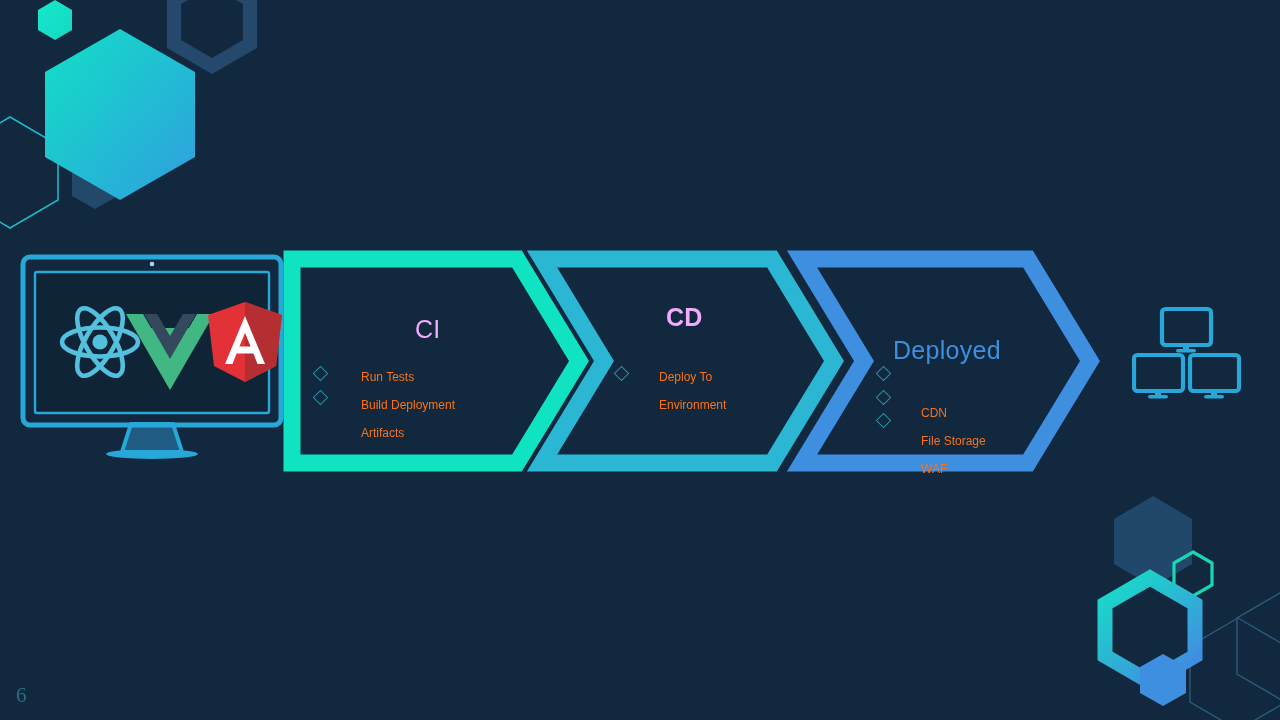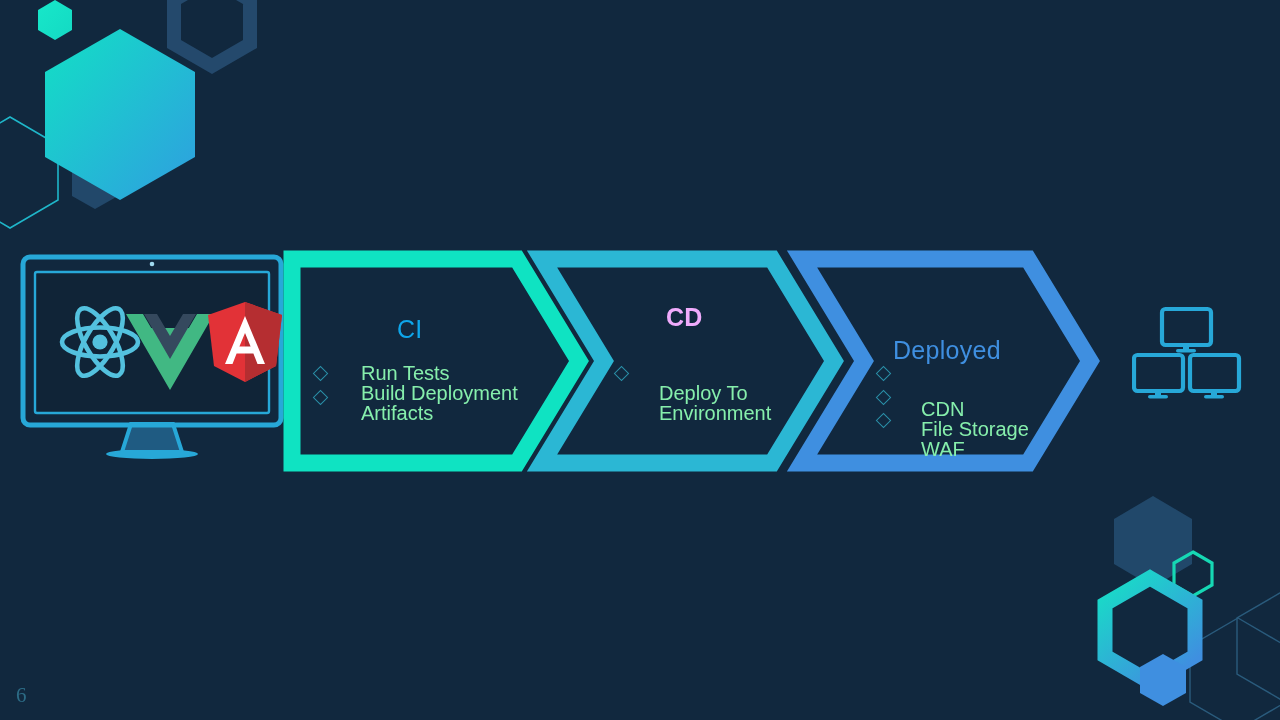--- a/index.html
+++ b/index.html
@@ -35,23 +35,23 @@
     pointer-events: none;
   }
   .stage-title {
     font-size: 25px;
     font-weight: 400;
     letter-spacing: 0.3px;
     line-height: 1;
     white-space: nowrap;
   }
   .stage-items {
-    font-size: 20px;
-    line-height: 20px;
-    color: #86efac;
+    font-size: 12px;
+    line-height: 28px;
+    color: #f97316;
     white-space: pre-line;
   }
   .bullets {
     position: absolute;
     display: flex;
     flex-direction: column;
   }
   .diamond {
     width: 9px;
     height: 9px;
@@ -157,36 +157,36 @@
   <svg id="pipeline" viewBox="0 0 1100 226">
 
     <path d="M802 11 L1028 11 L1090 113 L1028 215 L802 215 L864 113 Z" fill="none" stroke="#3f8fe0" stroke-width="17"></path>
 
     <path d="M542 11 L772 11 L834 113 L772 215 L542 215 L604 113 Z" fill="#11283e" stroke="#2bb7d4" stroke-width="17"></path>
 
     <path d="M292 11 L517 11 L579 113 L517 215 L292 215 Z" fill="#11283e" stroke="#0fe3c2" stroke-width="17"></path>
   </svg>
 
   <div class="stage-text" style="left:292px; top:250px; width:250px;">
-    <div class="stage-title" style="color:#0ea5e9; position:absolute; left:105px; top:67px;">CI</div>
+    <div class="stage-title" style="color:#f0abfc; position:absolute; left:123px; top:67px;">CI</div>
     <div class="bullets" style="left:23px; top:118px;">
       <span class="diamond"></span>
       <span class="diamond"></span>
     </div>
     <div class="stage-items" style="position:absolute; left:69px; top:113px;">Run Tests
 Build Deployment
 Artifacts</div>
   </div>
 
   <div class="stage-text" style="left:542px; top:250px; width:300px;">
     <div class="stage-title" style="color:#f0abfc; position:absolute; left:124px; top:55px;font-weight:bold;">CD</div>
     <div class="bullets" style="left:74px; top:118px;">
       <span class="diamond"></span>
     </div>
-    <div class="stage-items" style="position:absolute; left:117px; top:113px;margin-top:20px;">Deploy To
+    <div class="stage-items" style="position:absolute; left:117px; top:113px;">Deploy To
 Environment</div>
   </div>
 
   <div class="stage-text" style="left:802px; top:250px; width:300px;">
     <div class="stage-title" style="color:#3f8fe0; position:absolute; left:91px; top:67px;margin-top:21px;">Deployed</div>
     <div class="bullets" style="left:76px; top:118px;">
       <span class="diamond"></span>
       <span class="diamond"></span>
       <span class="diamond"></span>
     </div>

